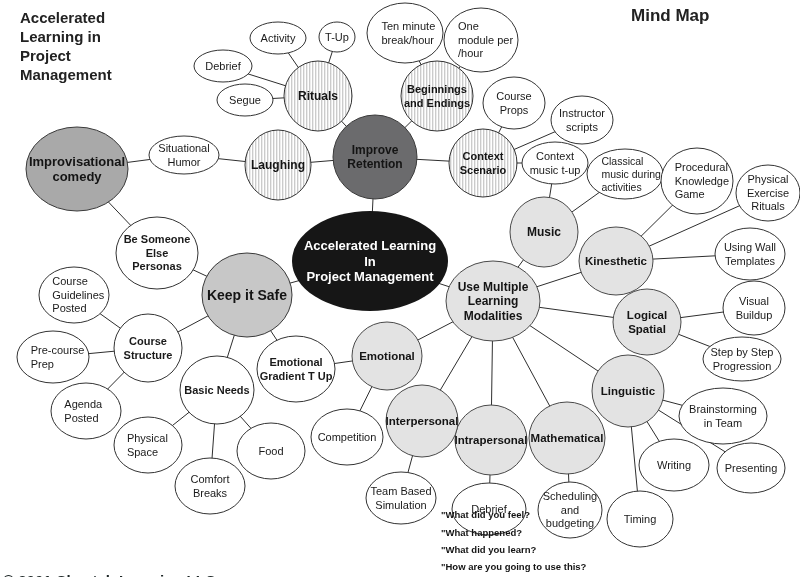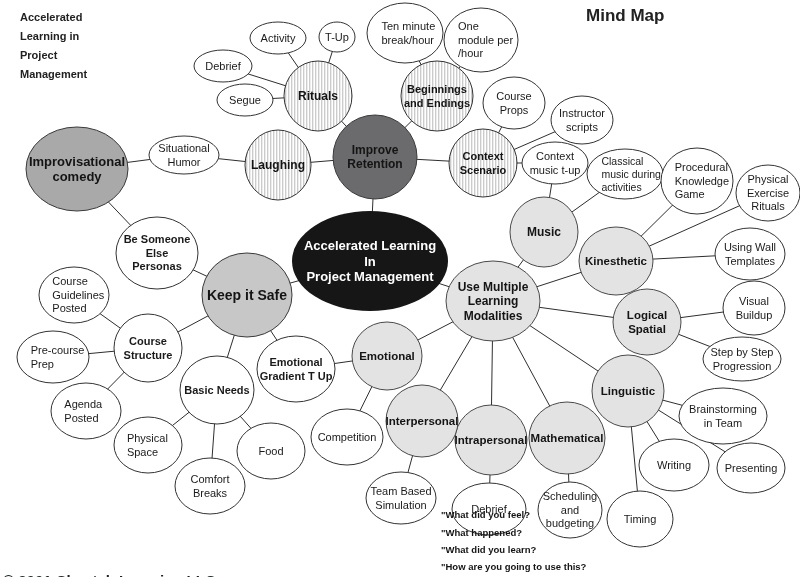--- a/index.html
+++ b/index.html
@@ -6,25 +6,25 @@
   body {
     width: 800px; height: 577px;
     background: #ffffff;
     font-family: "Liberation Sans", sans-serif;
     position: relative;
     overflow: hidden;
     color: #1a1a1a;
   }
   .page-title {
     position: absolute; left: 20px; top: 8px;
-    font-size: 11px; font-weight: bold; line-height: 19px;
+    font-size: 15px; font-weight: bold; line-height: 19px;
     white-space: pre-line; color: #222;
   }
   .map-label {
-    position: absolute; left: 586px; top: 6px;
+    position: absolute; left: 631px; top: 6px;
     font-size: 17px; font-weight: bold; color: #222;
   }
   .copyright {
     position: absolute; left: 3px; top: 536px;
     font-size: 15px; font-weight: bold; color: #1d2626; margin-top: 36px;
   }
   #mindmap-svg { position: absolute; left: 0; top: 0; }
 </style>
 </head>
 <body>

